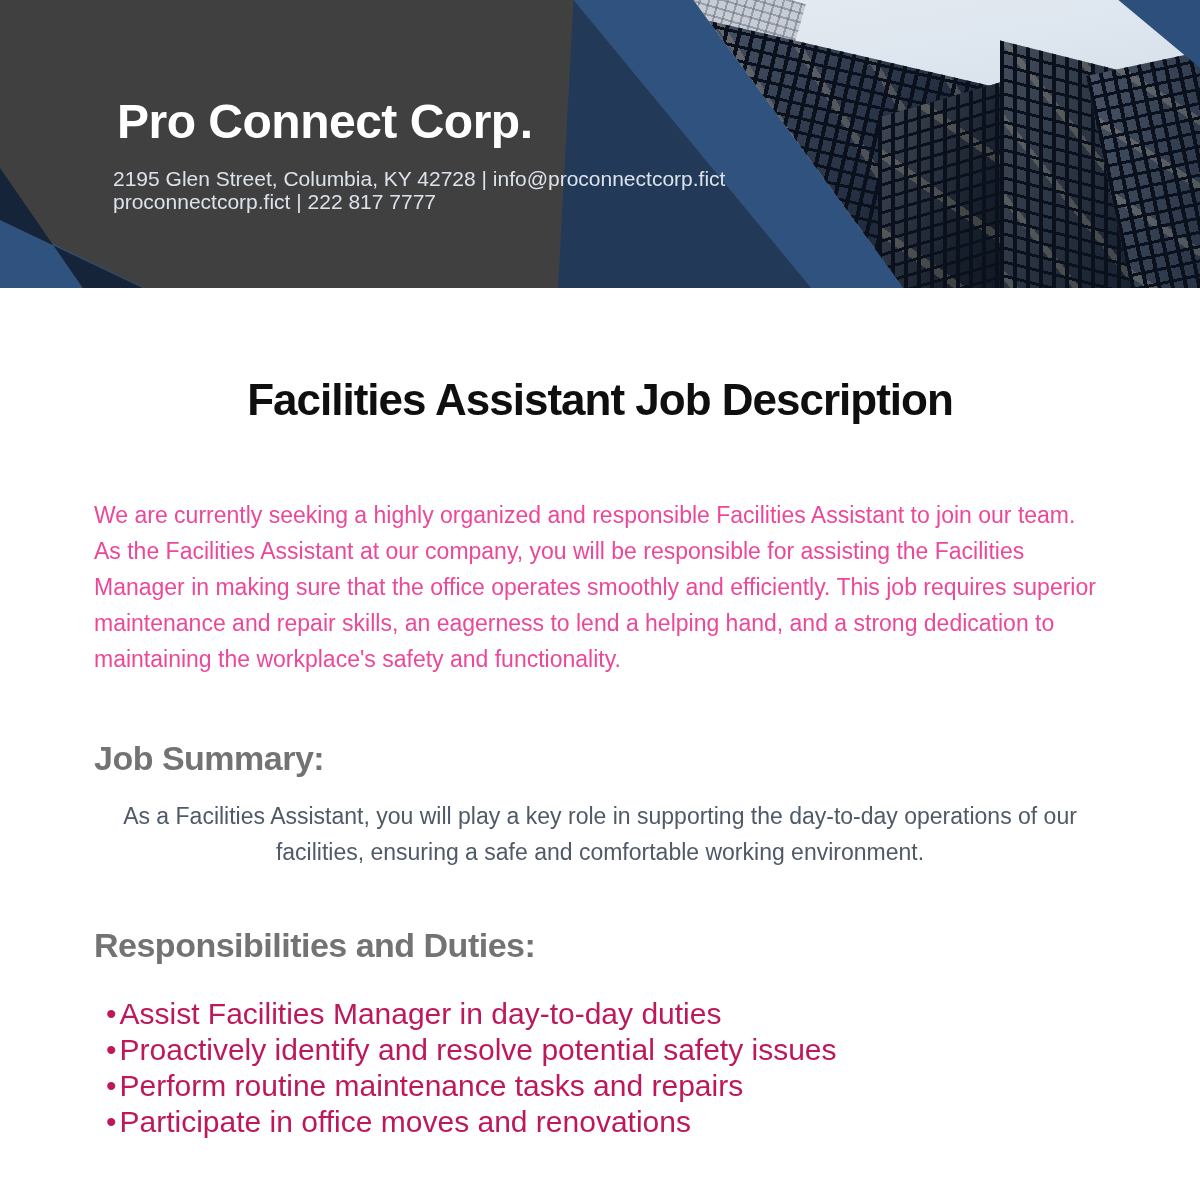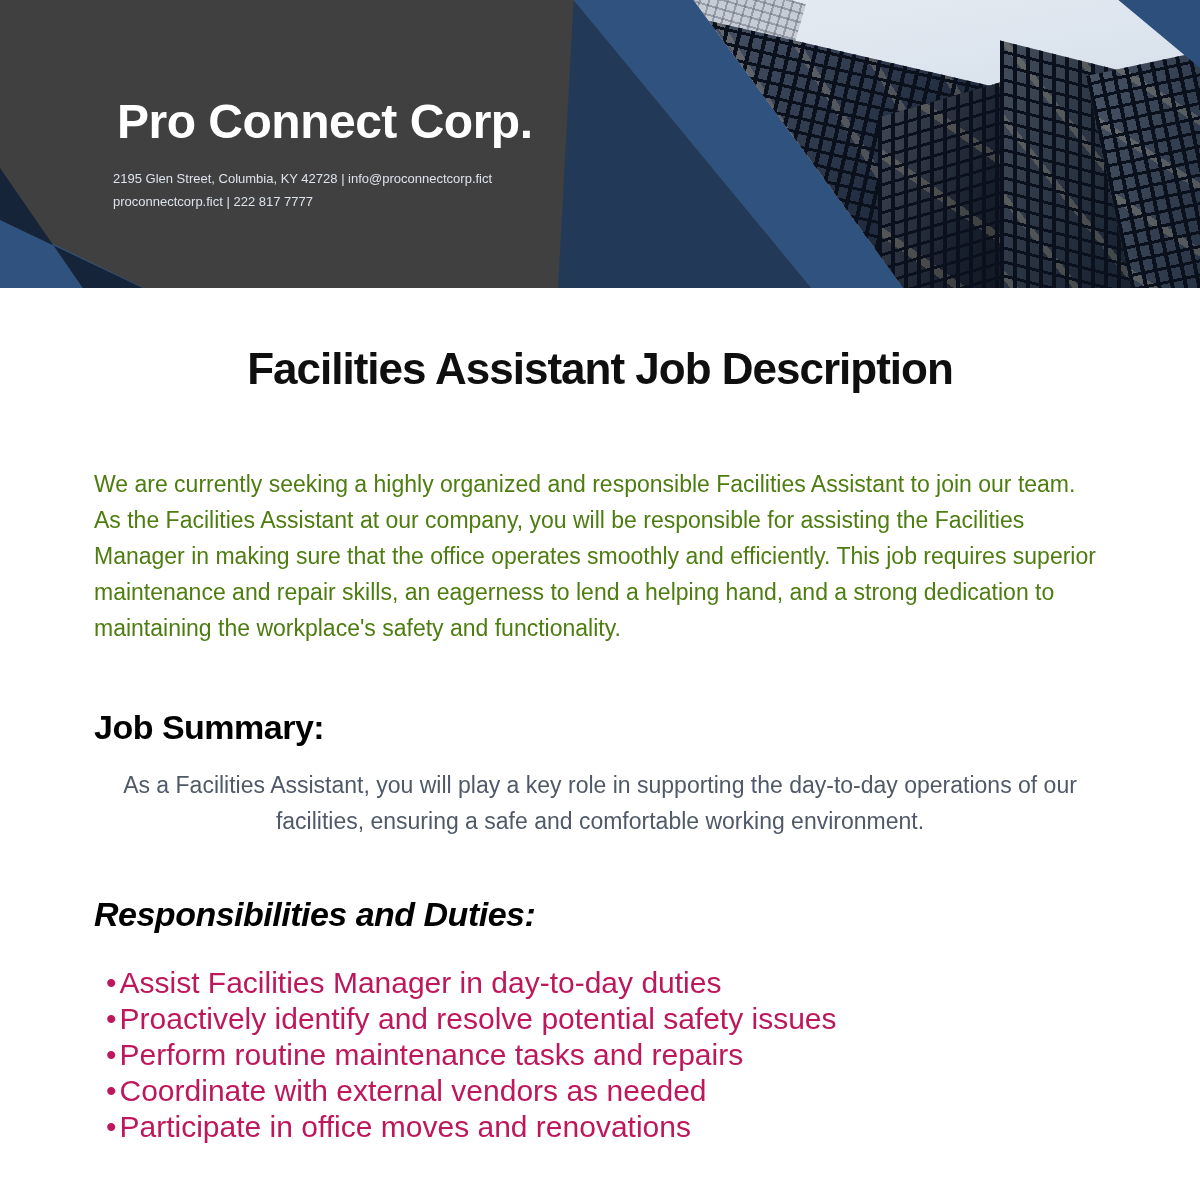--- a/index.html
+++ b/index.html
@@ -38,31 +38,31 @@
              transform:skewY(-16deg); background-color:#1a2433; }
   .b-midR  { left:1000px; top:62px; width:172px; height:390px;
              transform:skewY(14deg); background-color:#202c3d; }
   .b-right { left:1086px; top:76px; width:252px; height:360px;
              transform:rotate(-12deg); transform-origin:top left; background-color:#243246; }
 
   .hero-text { position:absolute; left:0; top:0; width:720px; height:288px; }
   .company   { position:absolute; left:117px; top:94px; color:#ffffff;
                font-size:48px; font-weight:700; letter-spacing:-0.5px; white-space:nowrap; }
   .addr      { position:absolute; left:113px; top:168px; color:#dce2eb;
-               font-size:13px; line-height:22.5px; font-weight:500; white-space:nowrap; }
+               font-size:21px; line-height:22.5px; font-weight:500; white-space:nowrap; }
 
   
   main { padding:0 94px; }
-  .doc-title { padding-top:56px; text-align:center; color:#0f0f10;
+  .doc-title { padding-top:87px; text-align:center; color:#0f0f10;
                font-size:44px; font-weight:700; letter-spacing:-1px; }
-  .intro     { margin-top:72px; color:#4d7c0f; font-size:23px; line-height:36px; }
-  .sec-head  { color:#000000; font-size:34px; font-weight:700; letter-spacing:-0.5px; line-height:43px; }
+  .intro     { margin-top:72px; color:#ec4899; font-size:23px; line-height:36px; }
+  .sec-head  { color:#737373; font-size:34px; font-weight:700; letter-spacing:-0.5px; line-height:43px; }
   .h-summary { margin-top:60px; }
   .summary-p { margin-top:18px; color:#4f5968; font-size:23px; line-height:36px;text-align:center; }
-  .h-resp    { margin-top:54px;font-style:italic; }
+  .h-resp    { margin-top:54px; }
   .duties    { margin-top:29px; list-style:none; padding-left:12px; }
   .duties li { color:#be185d; font-size:30px; line-height:36px; }
   .duties li::before { content:"\2022"; margin-right:3px; }
 </style>
 </head>
 <body>
 
 <div class="page">
 
   <header class="hero">
@@ -96,18 +96,17 @@
     <p class="intro">We are currently seeking a highly organized and responsible Facilities Assistant to join our team. As the Facilities Assistant at our company, you will be responsible for assisting the Facilities Manager in making sure that the office operates smoothly and efficiently. This job requires superior maintenance and repair skills, an eagerness to lend a helping hand, and a strong dedication to maintaining the workplace's safety and functionality.</p>
 
     <h2 class="sec-head h-summary">Job Summary:</h2>
     <p class="summary-p">As a Facilities Assistant, you will play a key role in supporting the day-to-day operations of our facilities, ensuring a safe and comfortable working environment.</p>
 
     <h2 class="sec-head h-resp">Responsibilities and Duties:</h2>
     <ul class="duties">
       <li>Assist Facilities Manager in day-to-day duties</li>
       <li>Proactively identify and resolve potential safety issues</li>
       <li>Perform routine maintenance tasks and repairs</li>
-      <li>Coordinate with external vendors as needed</li>
       <li>Participate in office moves and renovations</li>
     </ul>
   </main>
 
 </div>
 
 </body></html>

